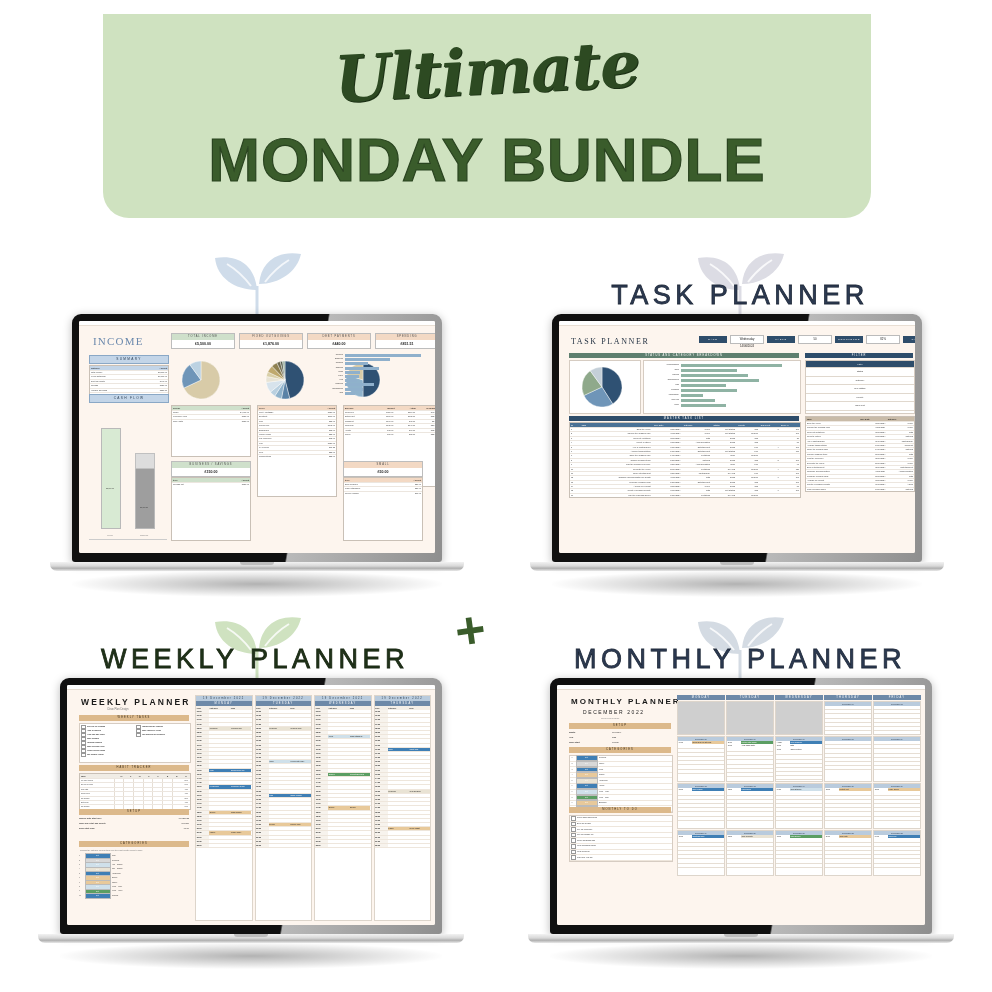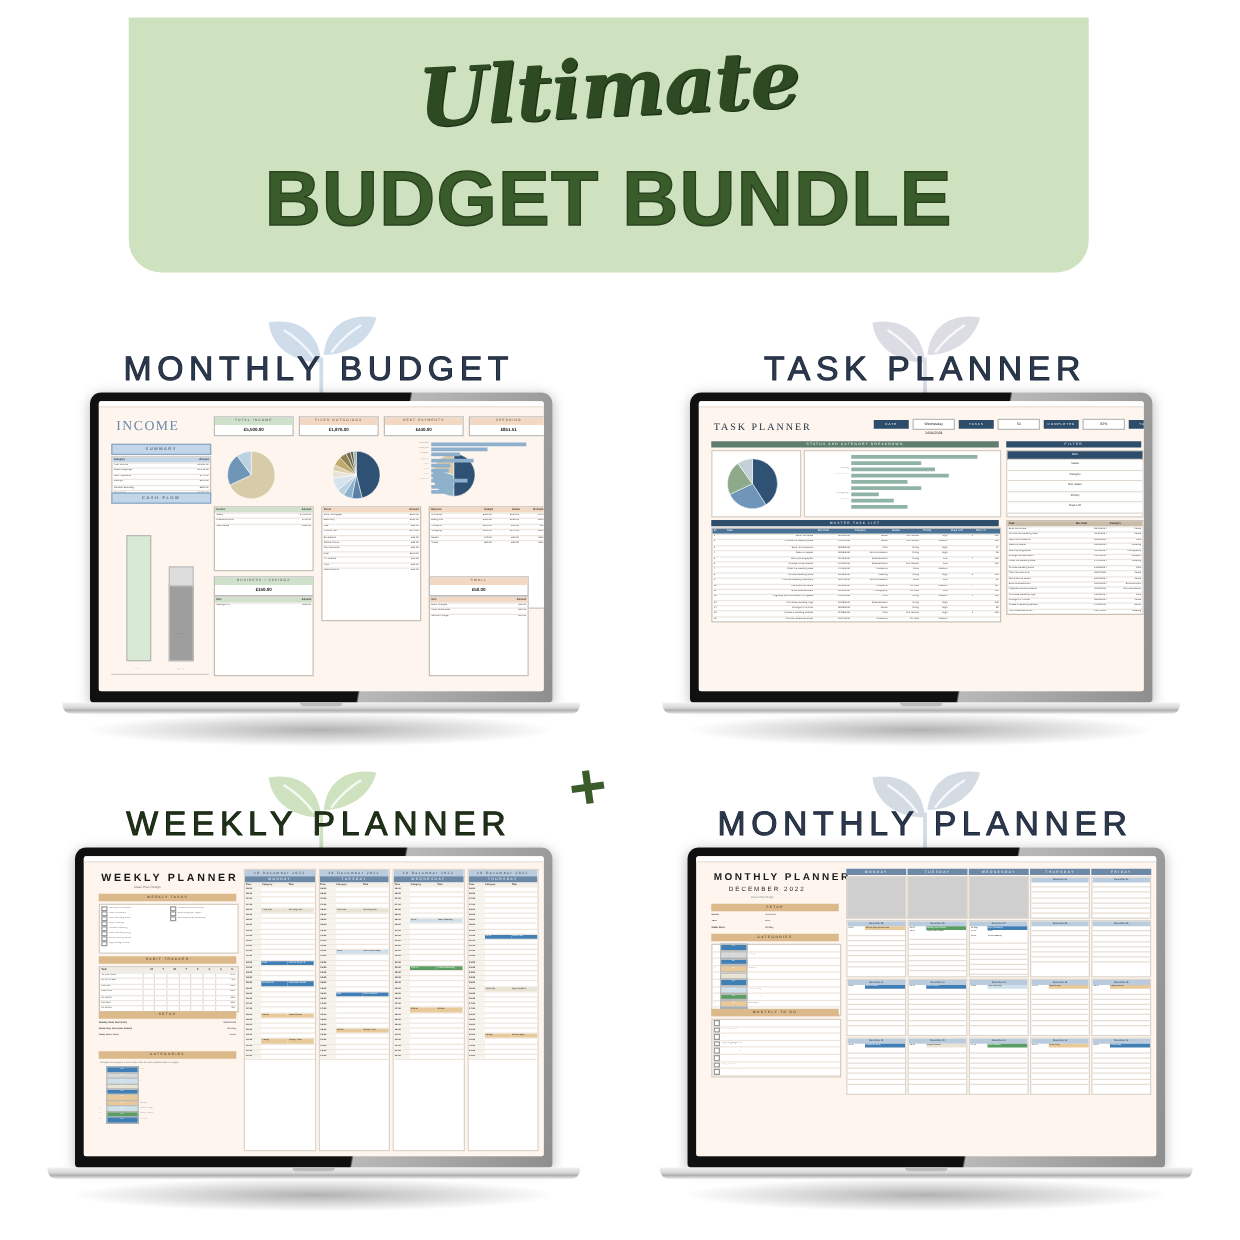--- a/index.html
+++ b/index.html
@@ -102,21 +102,21 @@
   .ev{font-size:1.9px;line-height:3.2px;height:3.2px;color:#1c1c1c;padding-left:.8px;overflow:hidden;white-space:nowrap;}
   .rowline{border-bottom:.35px solid #e6ded4;height:3.2px;}
 </style>
 </head>
 <body>
 
 <div class="page">
 
   <div class="banner">
     <div class="banner-script">Ultimate</div>
-    <div class="banner-main">BUDGET BUNDLE</div>
+    <div class="banner-main">MONDAY BUNDLE</div>
   </div>
 
   <div style="position:absolute;left:455px;top:600px;z-index:6;font-size:52px;font-weight:700;color:#3a5c2b;font-family:'Liberation Sans',sans-serif;transform:rotate(-8deg);">+</div>
 
   <div class="sprout" style="left:205px;top:250px;">
     <svg width="110" height="80" viewBox="0 0 110 80">
       <path d="M52 78 L52 36" stroke="#cfdcea" stroke-width="3" fill="none"></path>
       <path d="M52 40 C30 40 12 28 10 8 C34 4 50 16 52 40 Z" fill="#cfdcea"></path>
       <path d="M54 34 C74 34 92 22 96 4 C72 0 56 12 54 34 Z" fill="#cfdcea"></path>
       <path d="M22 14 C32 20 40 28 46 36" stroke="#ffffff" stroke-width="2" fill="none" opacity=".75"></path>
@@ -144,21 +144,20 @@
   <div class="sprout" style="left:688px;top:614px;">
     <svg width="110" height="80" viewBox="0 0 110 80">
       <path d="M52 78 L52 36" stroke="#d4dbe3" stroke-width="3" fill="none"></path>
       <path d="M52 40 C30 40 12 28 10 8 C34 4 50 16 52 40 Z" fill="#d4dbe3"></path>
       <path d="M54 34 C74 34 92 22 96 4 C72 0 56 12 54 34 Z" fill="#d4dbe3"></path>
       <path d="M22 14 C32 20 40 28 46 36" stroke="#ffffff" stroke-width="2" fill="none" opacity=".8"></path>
       <path d="M84 10 C74 16 66 24 60 32" stroke="#ffffff" stroke-width="2" fill="none" opacity=".8"></path>
     </svg>
   </div>
 
-  <div class="sect-title navy" style="left:35px;top:280px;">MONTHLY BUDGET</div>
   <div class="sect-title navy" style="left:520px;top:280px;">TASK PLANNER</div>
   <div class="sect-title green" style="left:35px;top:644px;">WEEKLY PLANNER</div>
   <div class="sect-title navy" style="left:520px;top:644px;">MONTHLY PLANNER</div>
 
   <div class="laptop" style="left:72px;top:314px;width:370px;">
     <div class="lid">
       <div class="screen" style="height:232px;">
         <div class="sheet">
           <div class="topbar"></div>
 

